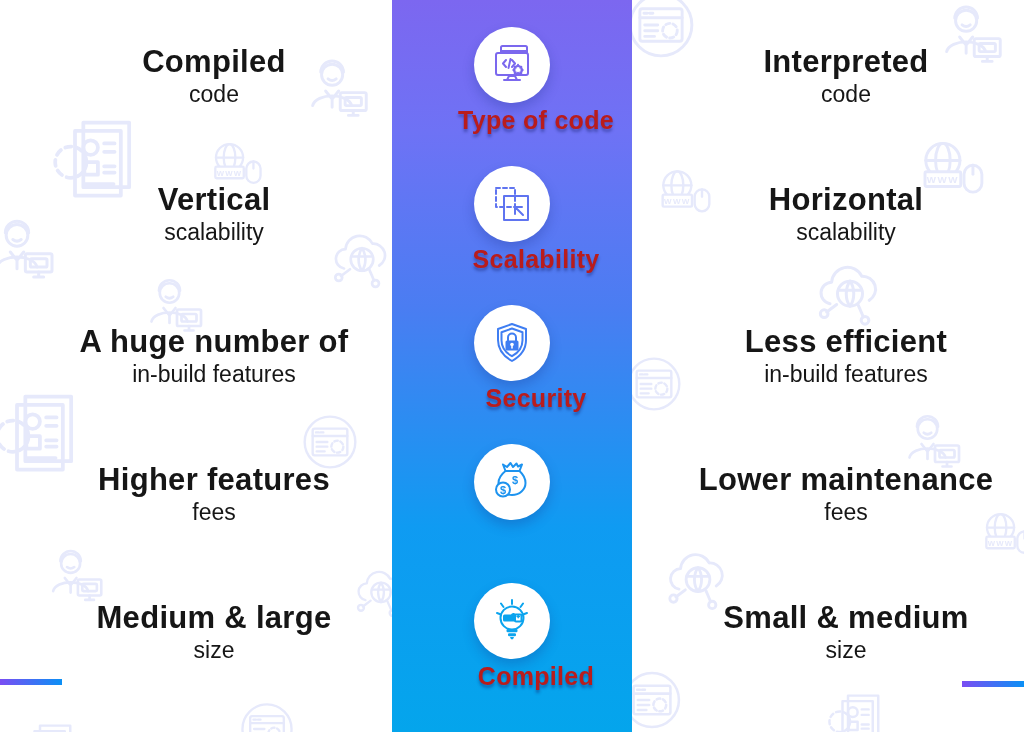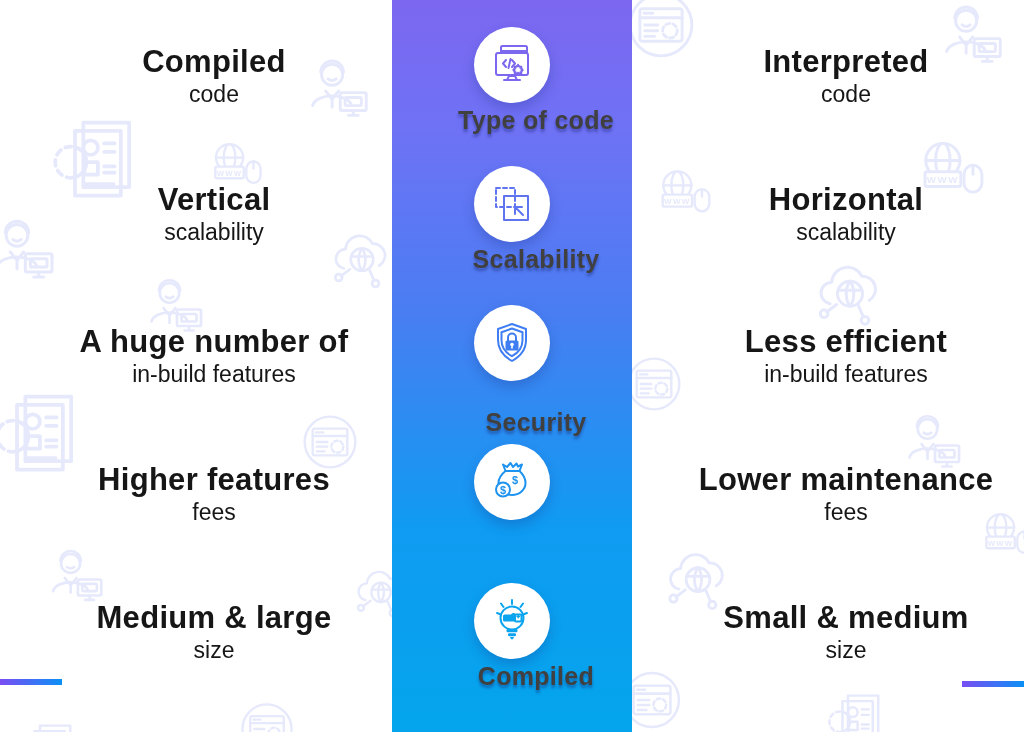--- a/index.html
+++ b/index.html
@@ -8,30 +8,30 @@
   
   .bg{position:absolute;color:#e6e9fb;pointer-events:none;}
   .bg svg{display:block;}
   
   .col{position:absolute;left:392px;top:0;width:240px;height:732px;
        background:linear-gradient(180deg,#7c67f0 0%,#6e72f5 18%,#4a7df2 42%,#0f9bf2 72%,#04a5ec 100%);}
   .circle{position:absolute;left:474px;width:76px;height:76px;border-radius:50%;background:#fff;
           box-shadow:0 6px 12px rgba(25,45,130,.25);display:flex;align-items:center;justify-content:center;}
   .circle svg{width:48px;height:48px;}
   .clabel{position:absolute;left:392px;width:288px;text-align:center;font-size:25px;font-weight:700;
-          color:#404040;letter-spacing:.3px;text-shadow:0 3px 3px rgba(25,35,110,.45);}
+          color:#b91c1c;letter-spacing:.3px;text-shadow:0 3px 3px rgba(25,35,110,.45);}
   
   .side{position:absolute;width:428px;text-align:center;color:#161616;}
   .side .t1{font-size:31px;font-weight:600;line-height:1.15;letter-spacing:.3px;}
   .side .t2{font-size:23px;font-weight:400;line-height:1.25;}
   .lrow{left:0;}
   .rrow{left:632px;}
   .r1{top:44px}.r2{top:182px}.r3{top:324px}.r4{top:462px}.r5{top:600px}
   .c1{top:27px}.c2{top:166px}.c3{top:305px}.c4{top:444px}.c5{top:583px}
-  .l1{top:106px}.l2{top:245px}.l3{top:408px}.l4{top:523px}.l5{top:662px}
+  .l1{top:106px}.l2{top:245px}.l3{top:384px}.l4{top:523px}.l5{top:662px}
   .bar{position:absolute;height:6px;width:62px;background:linear-gradient(90deg,#7a4df3,#0b90f5);}
   .bar-left{left:0;top:679px;}
   .bar-right{right:0;top:681px;}
   .ic{stroke:currentColor;fill:none;stroke-width:2;stroke-linecap:round;stroke-linejoin:round;}
   .icf{fill:currentColor;stroke:none;}
   .dec{stroke:currentColor;fill:none;stroke-width:1.8;stroke-linecap:round;stroke-linejoin:round;}
 </style>
 </head>
 <body>
 

